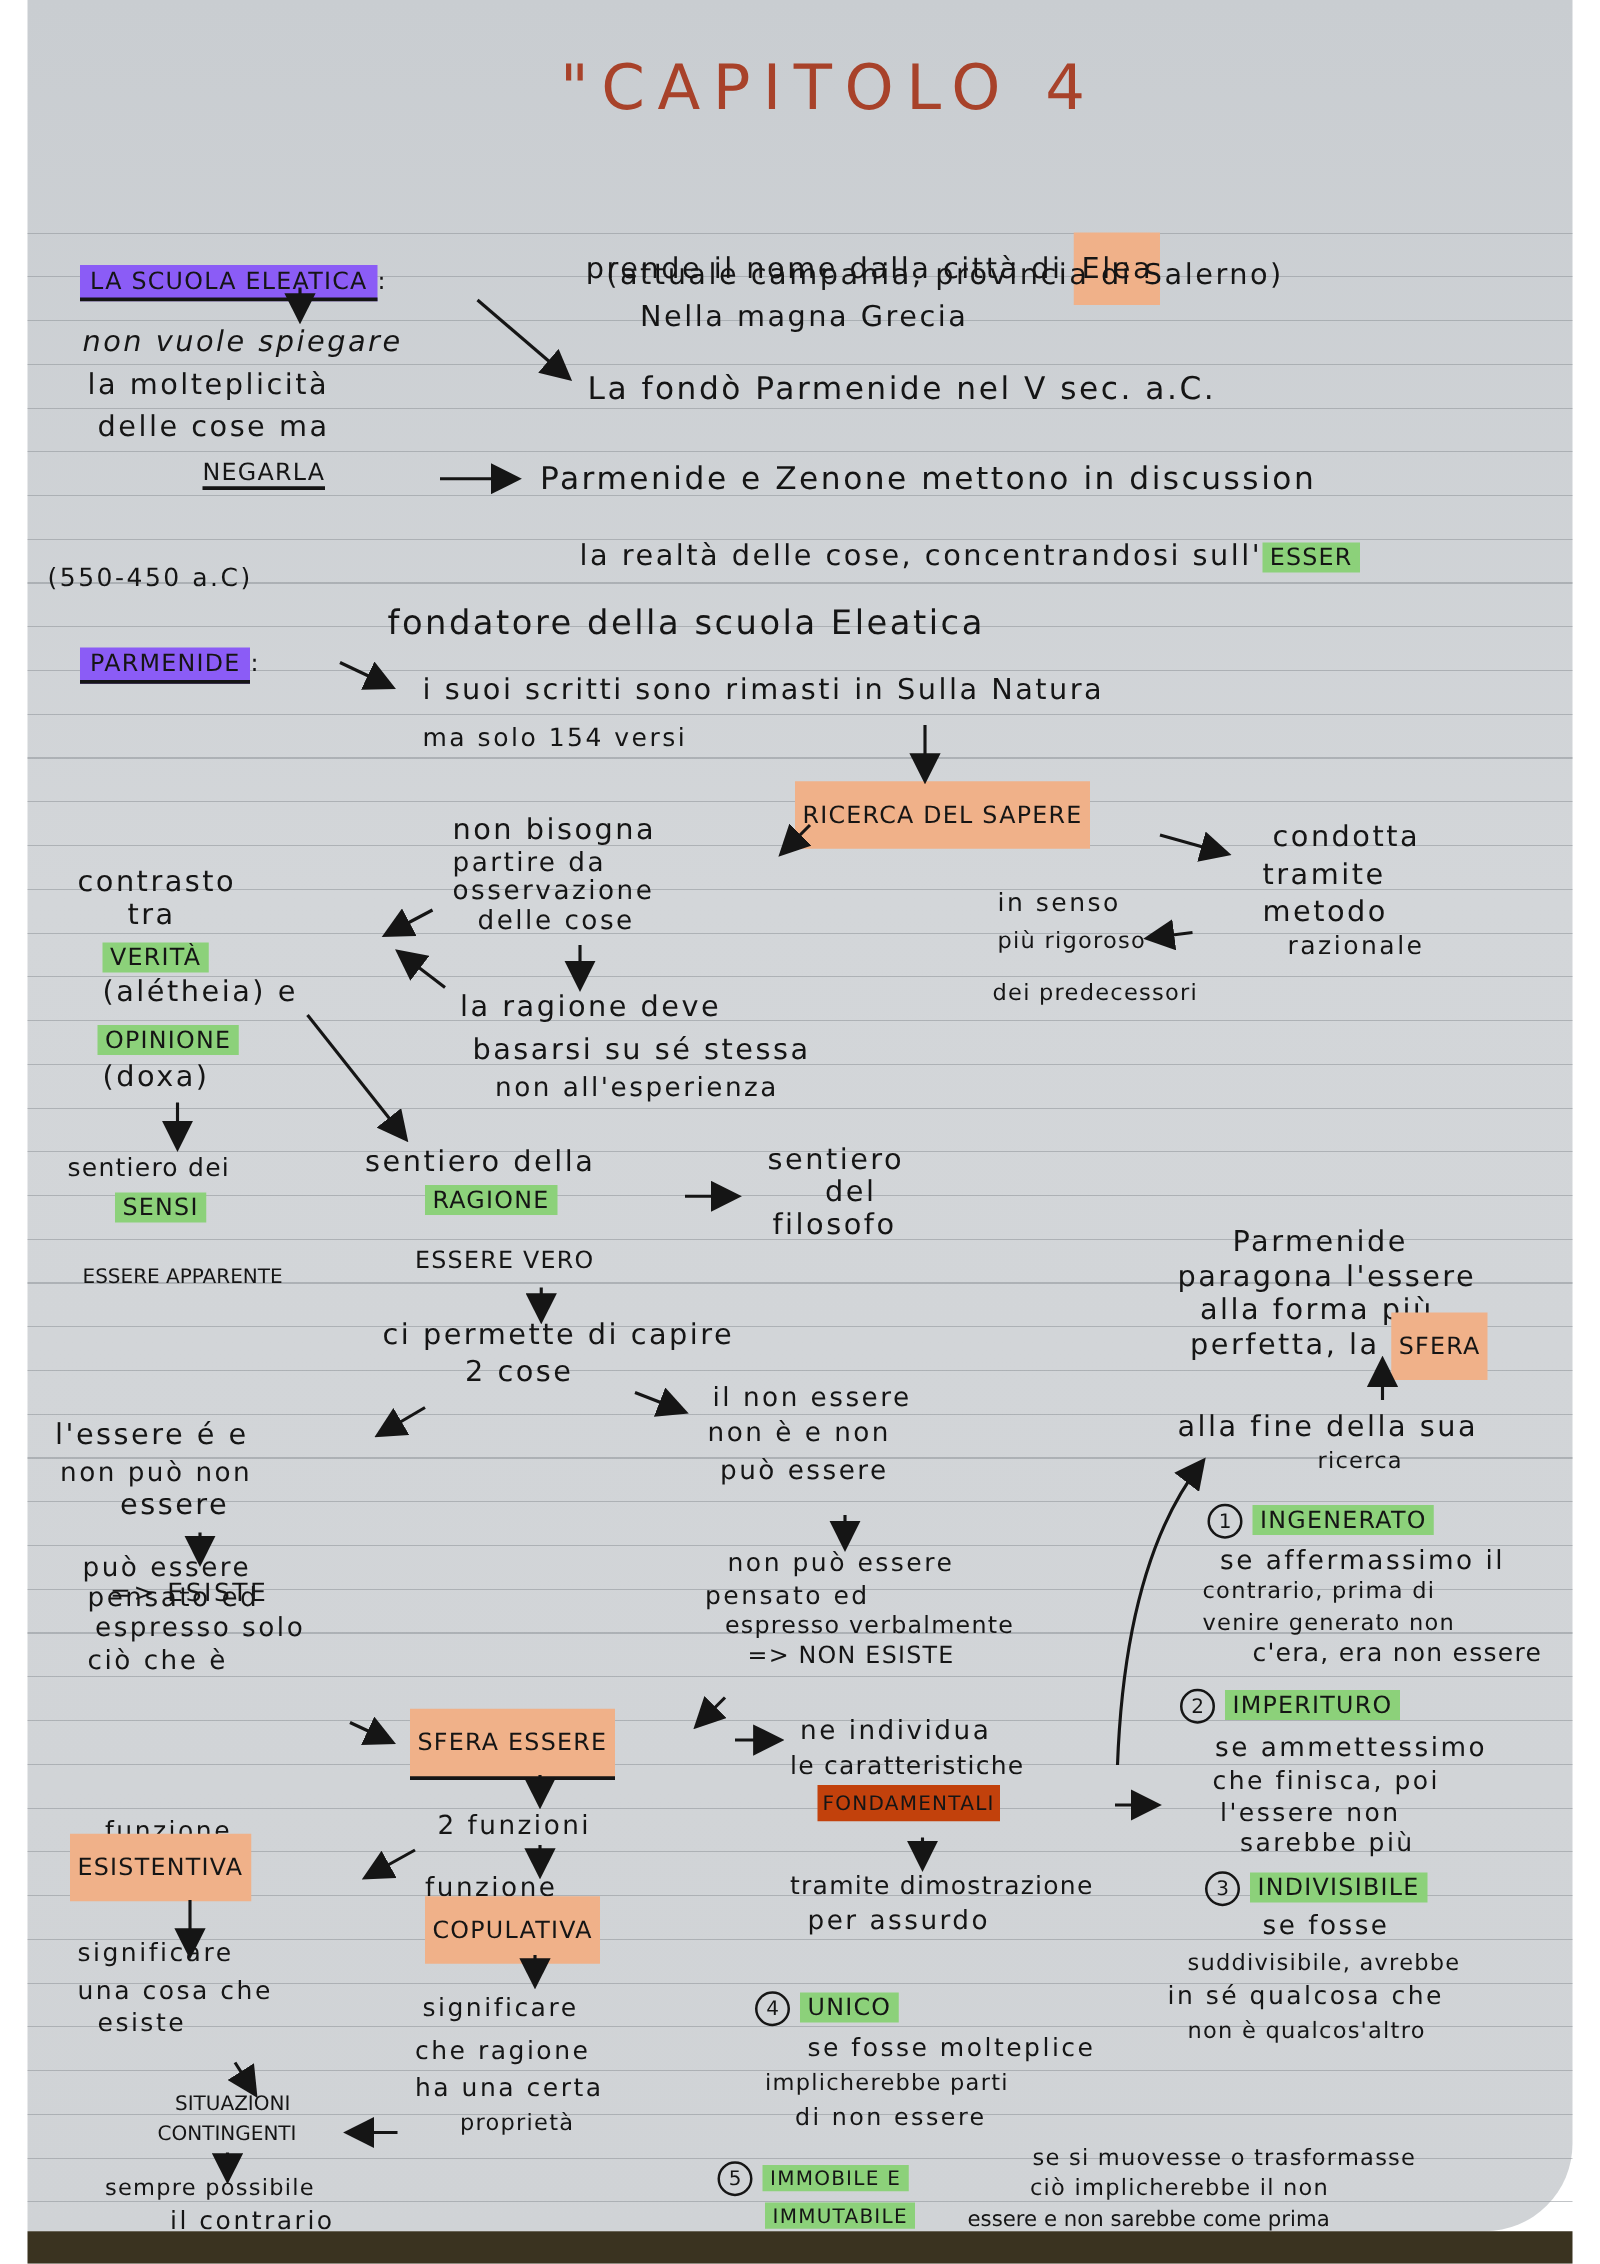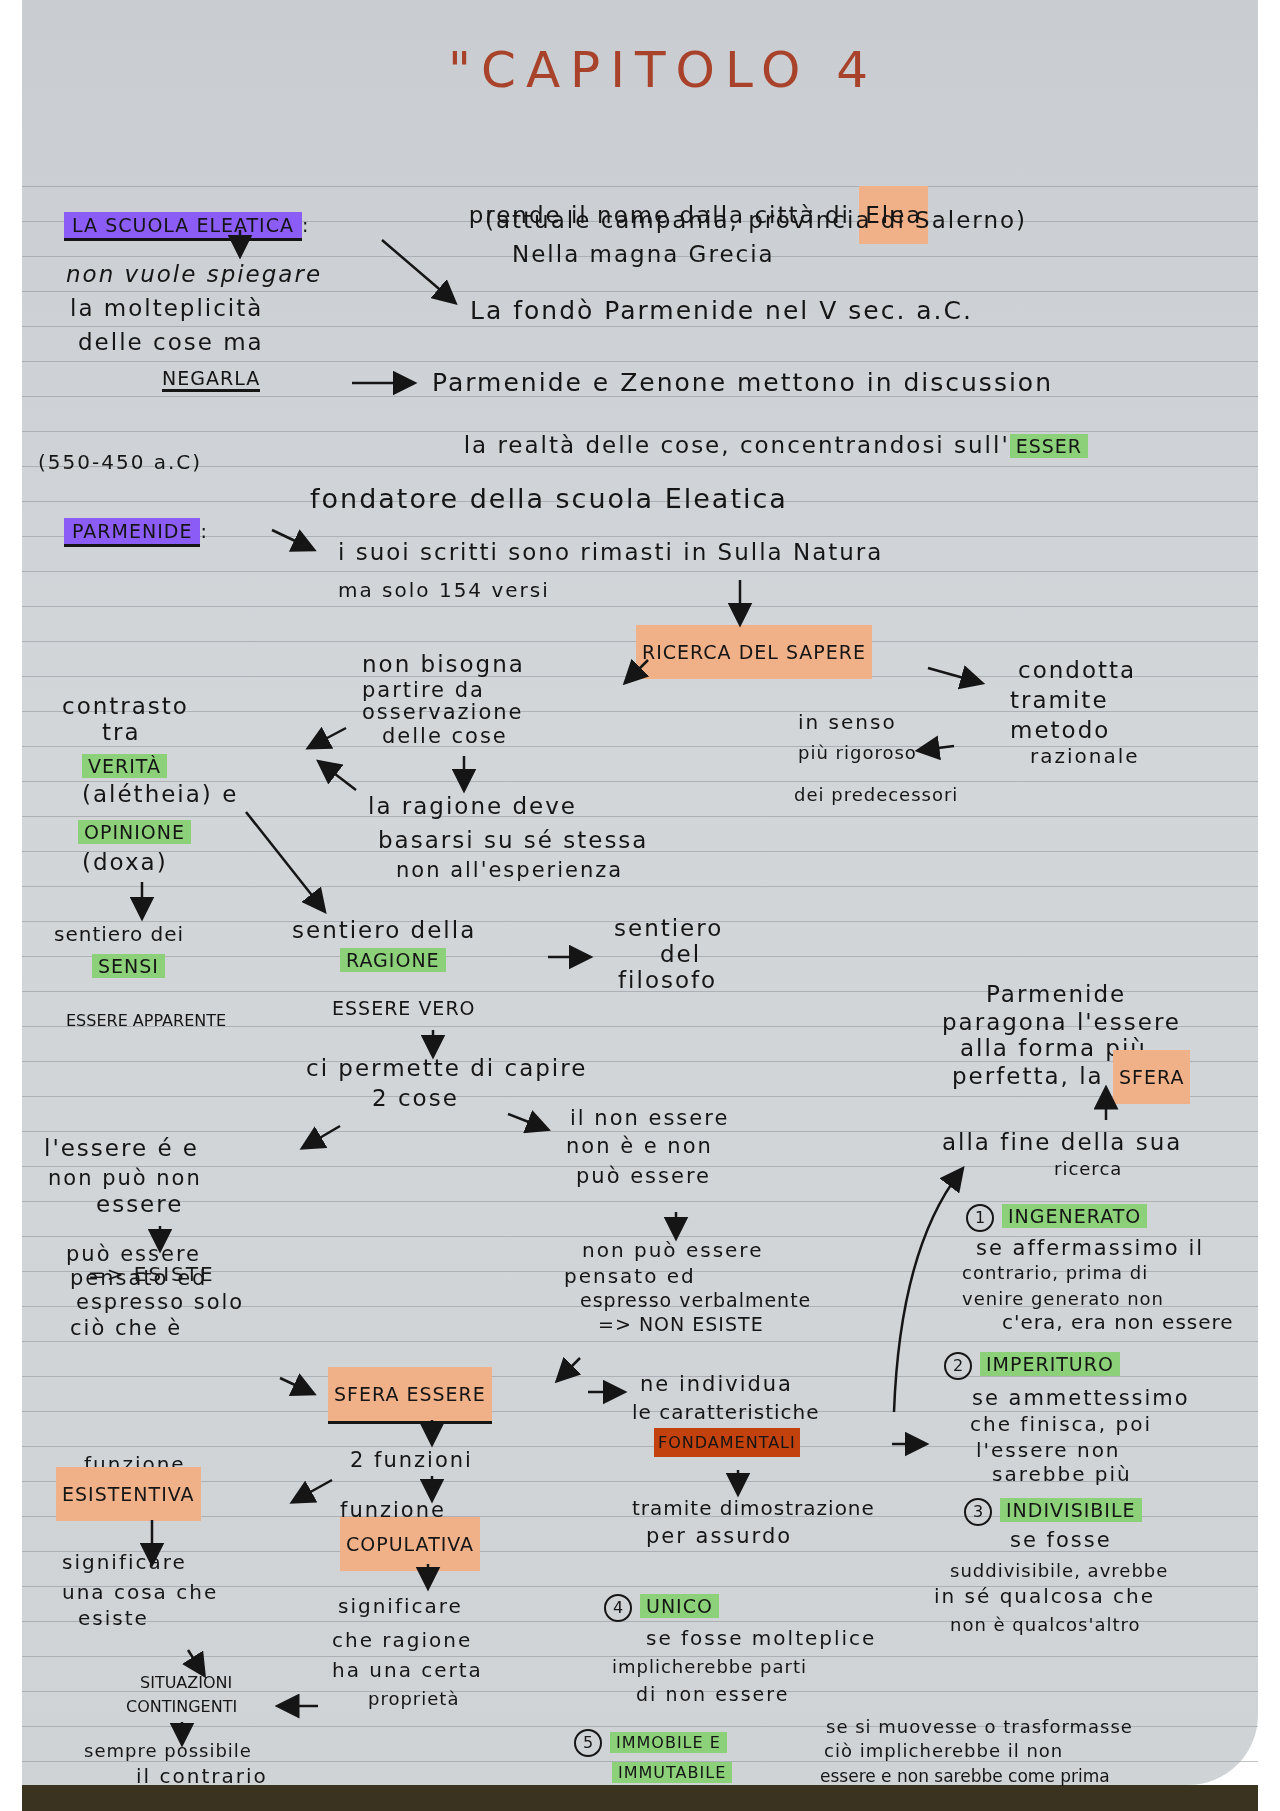--- a/index.html
+++ b/index.html
@@ -167,21 +167,21 @@
 
 <div class="t caps" style="left:604px; top:1592px;"><span class="circ">4</span><span class="hl-green">UNICO</span></div>
 <div class="t" style="left:646px; top:1624px; font-size:20px;">se fosse molteplice</div>
 <div class="t" style="left:612px; top:1652px; font-size:18px; letter-spacing:1px;">implicherebbe parti</div>
 <div class="t" style="left:636px; top:1680px; font-size:19px;">di non essere</div>
 
 <div class="t caps" style="left:574px; top:1728px; font-size:16px;"><span class="circ">5</span><span class="hl-green">IMMOBILE E</span></div>
 <div class="t caps" style="left:612px; top:1758px; font-size:16px;"><span class="hl-green">IMMUTABILE</span></div>
 <div class="t" style="left:826px; top:1712px; font-size:18px; letter-spacing:1px;">se si muovesse o trasformasse</div>
 <div class="t" style="left:824px; top:1736px; font-size:18px; letter-spacing:1px;">ciò implicherebbe il non</div>
-<div class="t" style="left:820px; top:1762px; font-size:17px; letter-spacing:0;">essere e non sarebbe come prima</div>
+<div class="t" style="left:774px; top:1762px; font-size:17px; letter-spacing:0;">essere e non sarebbe come prima</div>
 
 <svg class="arrows" viewBox="0 0 1280 1811">
   <defs>
     <marker id="ah" markerWidth="10" markerHeight="10" refX="7" refY="5" orient="auto">
       <path d="M0,0 L10,5 L0,10 z" fill="#151515"></path>
     </marker>
   </defs>
   <g stroke="#151515" stroke-width="2.5" fill="none" marker-end="url(#ah)">
     <path d="M240 230 L240 252"></path>
     <path d="M382 240 L452 300"></path>

